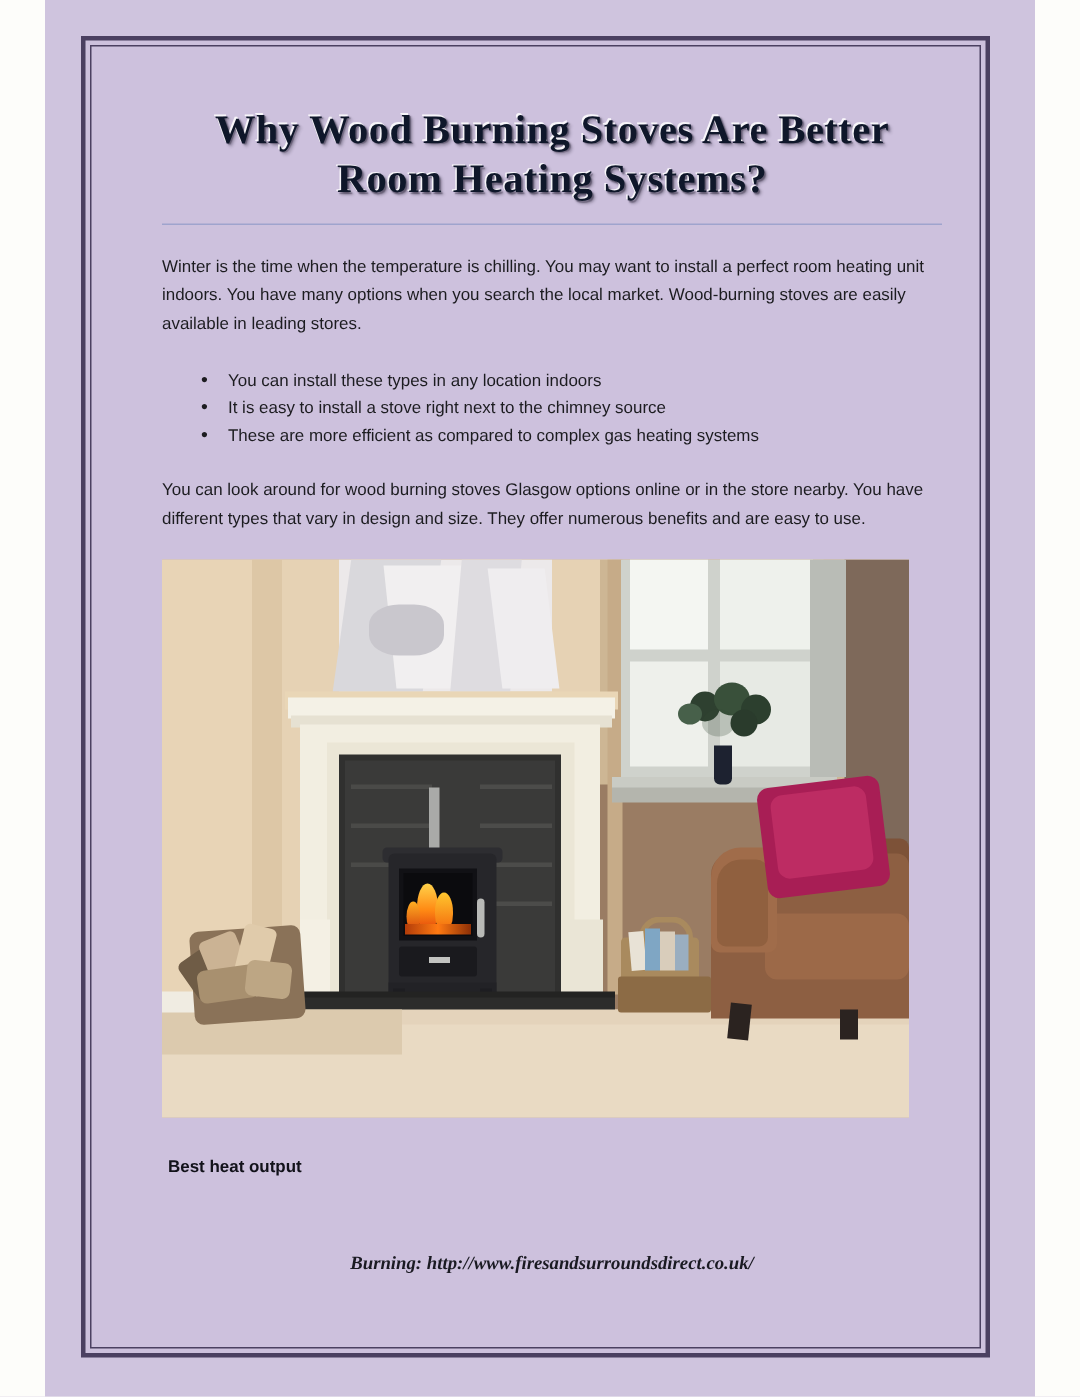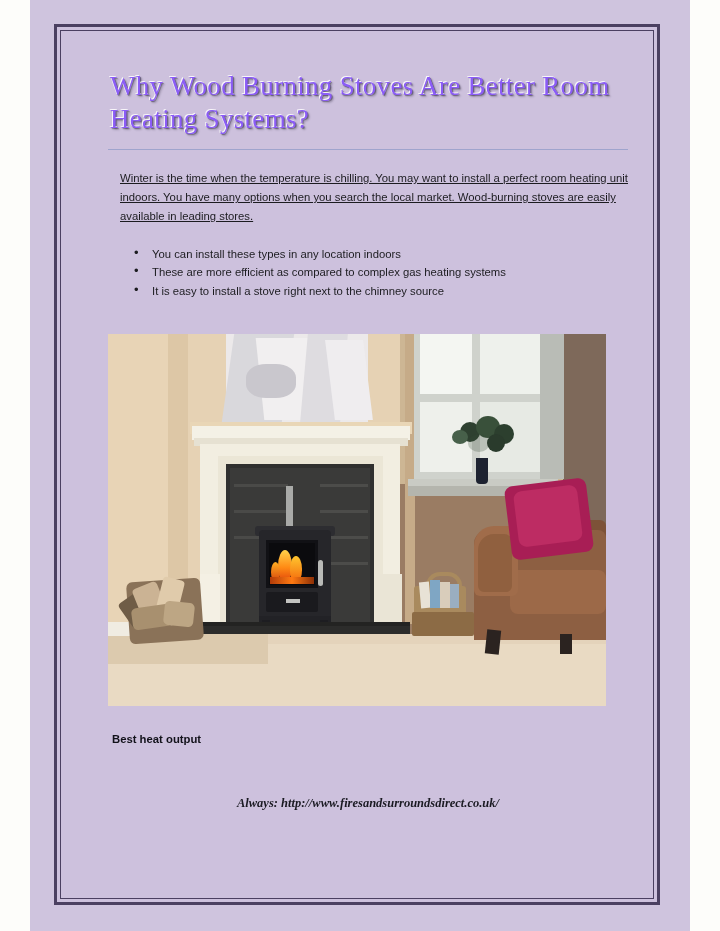--- a/index.html
+++ b/index.html
@@ -68,25 +68,26 @@
   .inner-pad {
     position: absolute;
     left: 54px;
     top: 46px;
     width: 520px;
   }
 
   
   .doc-title {
     font-family: "Liberation Serif", "DejaVu Serif", serif;
-    font-weight: normal;
+    font-weight: bold;
     font-size: 27px;
     line-height: 33px;
     letter-spacing: 0.3px;
-    color: #8b5cf6;
+    text-align: center;
+    color: #0f172a;
     margin: 0;
     padding: 0 2px;
     text-shadow:
       -1px -1px 0 rgba(255,255,255,0.85),
        1px  1px 1px rgba(40,35,55,0.55),
        2px  2px 2px rgba(40,35,55,0.28);
   }
   .title-rule {
     height: 0;
     border-top: 1px solid #9fa4cd;
@@ -95,21 +96,21 @@
 
   
   .body-text {
     font-family: "Liberation Sans", sans-serif;
     font-size: 11.3px;
     line-height: 19.2px;
     color: #1c1c20;
     margin: 0;
     text-align: left;
   }
-  .para { margin: 0 0 0 12px; text-decoration: underline; }
+  .para { margin: 0 0 0 0; }
   .spacer-12 { height: 12px; }
   .spacer-14 { height: 14px; }
   .spacer-16 { height: 16px; }
   .spacer-19 { height: 19px; }
   .spacer-20 { height: 20px; }
 
   ul.bullets {
     list-style: none;
     margin: 4px;
     padding: 0;
@@ -286,26 +287,27 @@
     <div class="title-rule"></div>
 
     <div class="spacer-19"></div>
 
     <p class="body-text para">Winter is the time when the temperature is chilling. You may want to install a perfect room heating unit indoors. You have many options when you search the local market. Wood-burning stoves are easily available in leading stores.</p>
 
     <div class="spacer-14"></div>
 
     <ul class="bullets">
       <li>You can install these types in any location indoors</li>
+      <li>It is easy to install a stove right next to the chimney source</li>
       <li>These are more efficient as compared to complex gas heating systems</li>
-      <li>It is easy to install a stove right next to the chimney source</li>
     </ul>
 
     <div class="spacer-14"></div>
 
+    <p class="body-text para">You can look around for wood burning stoves Glasgow options online or in the store nearby. You have different types that vary in design and size. They offer numerous benefits and are easy to use.</p>
 
     <div class="spacer-16"></div>
 
     <div class="figure">
       <div class="ph wall-left"></div>
       <div class="ph wall-left2"></div>
       <div class="ph wall-mid"></div>
       <div class="ph wall-right"></div>
       <div class="ph wall-right-lower"></div>
       <div class="ph wall-far"></div>
@@ -407,16 +409,16 @@
     <p class="subhead">Best heat output</p>
 
     <div class="spacer-12"></div>
 
 
     <div class="spacer-12"></div>
 
 
     <div class="spacer-20"></div>
 
-    <p class="footer-line">Always: http://www.firesandsurroundsdirect.co.uk/</p>
+    <p class="footer-line">Burning: http://www.firesandsurroundsdirect.co.uk/</p>
 
   </div>
 </div>
 
 </body></html>

